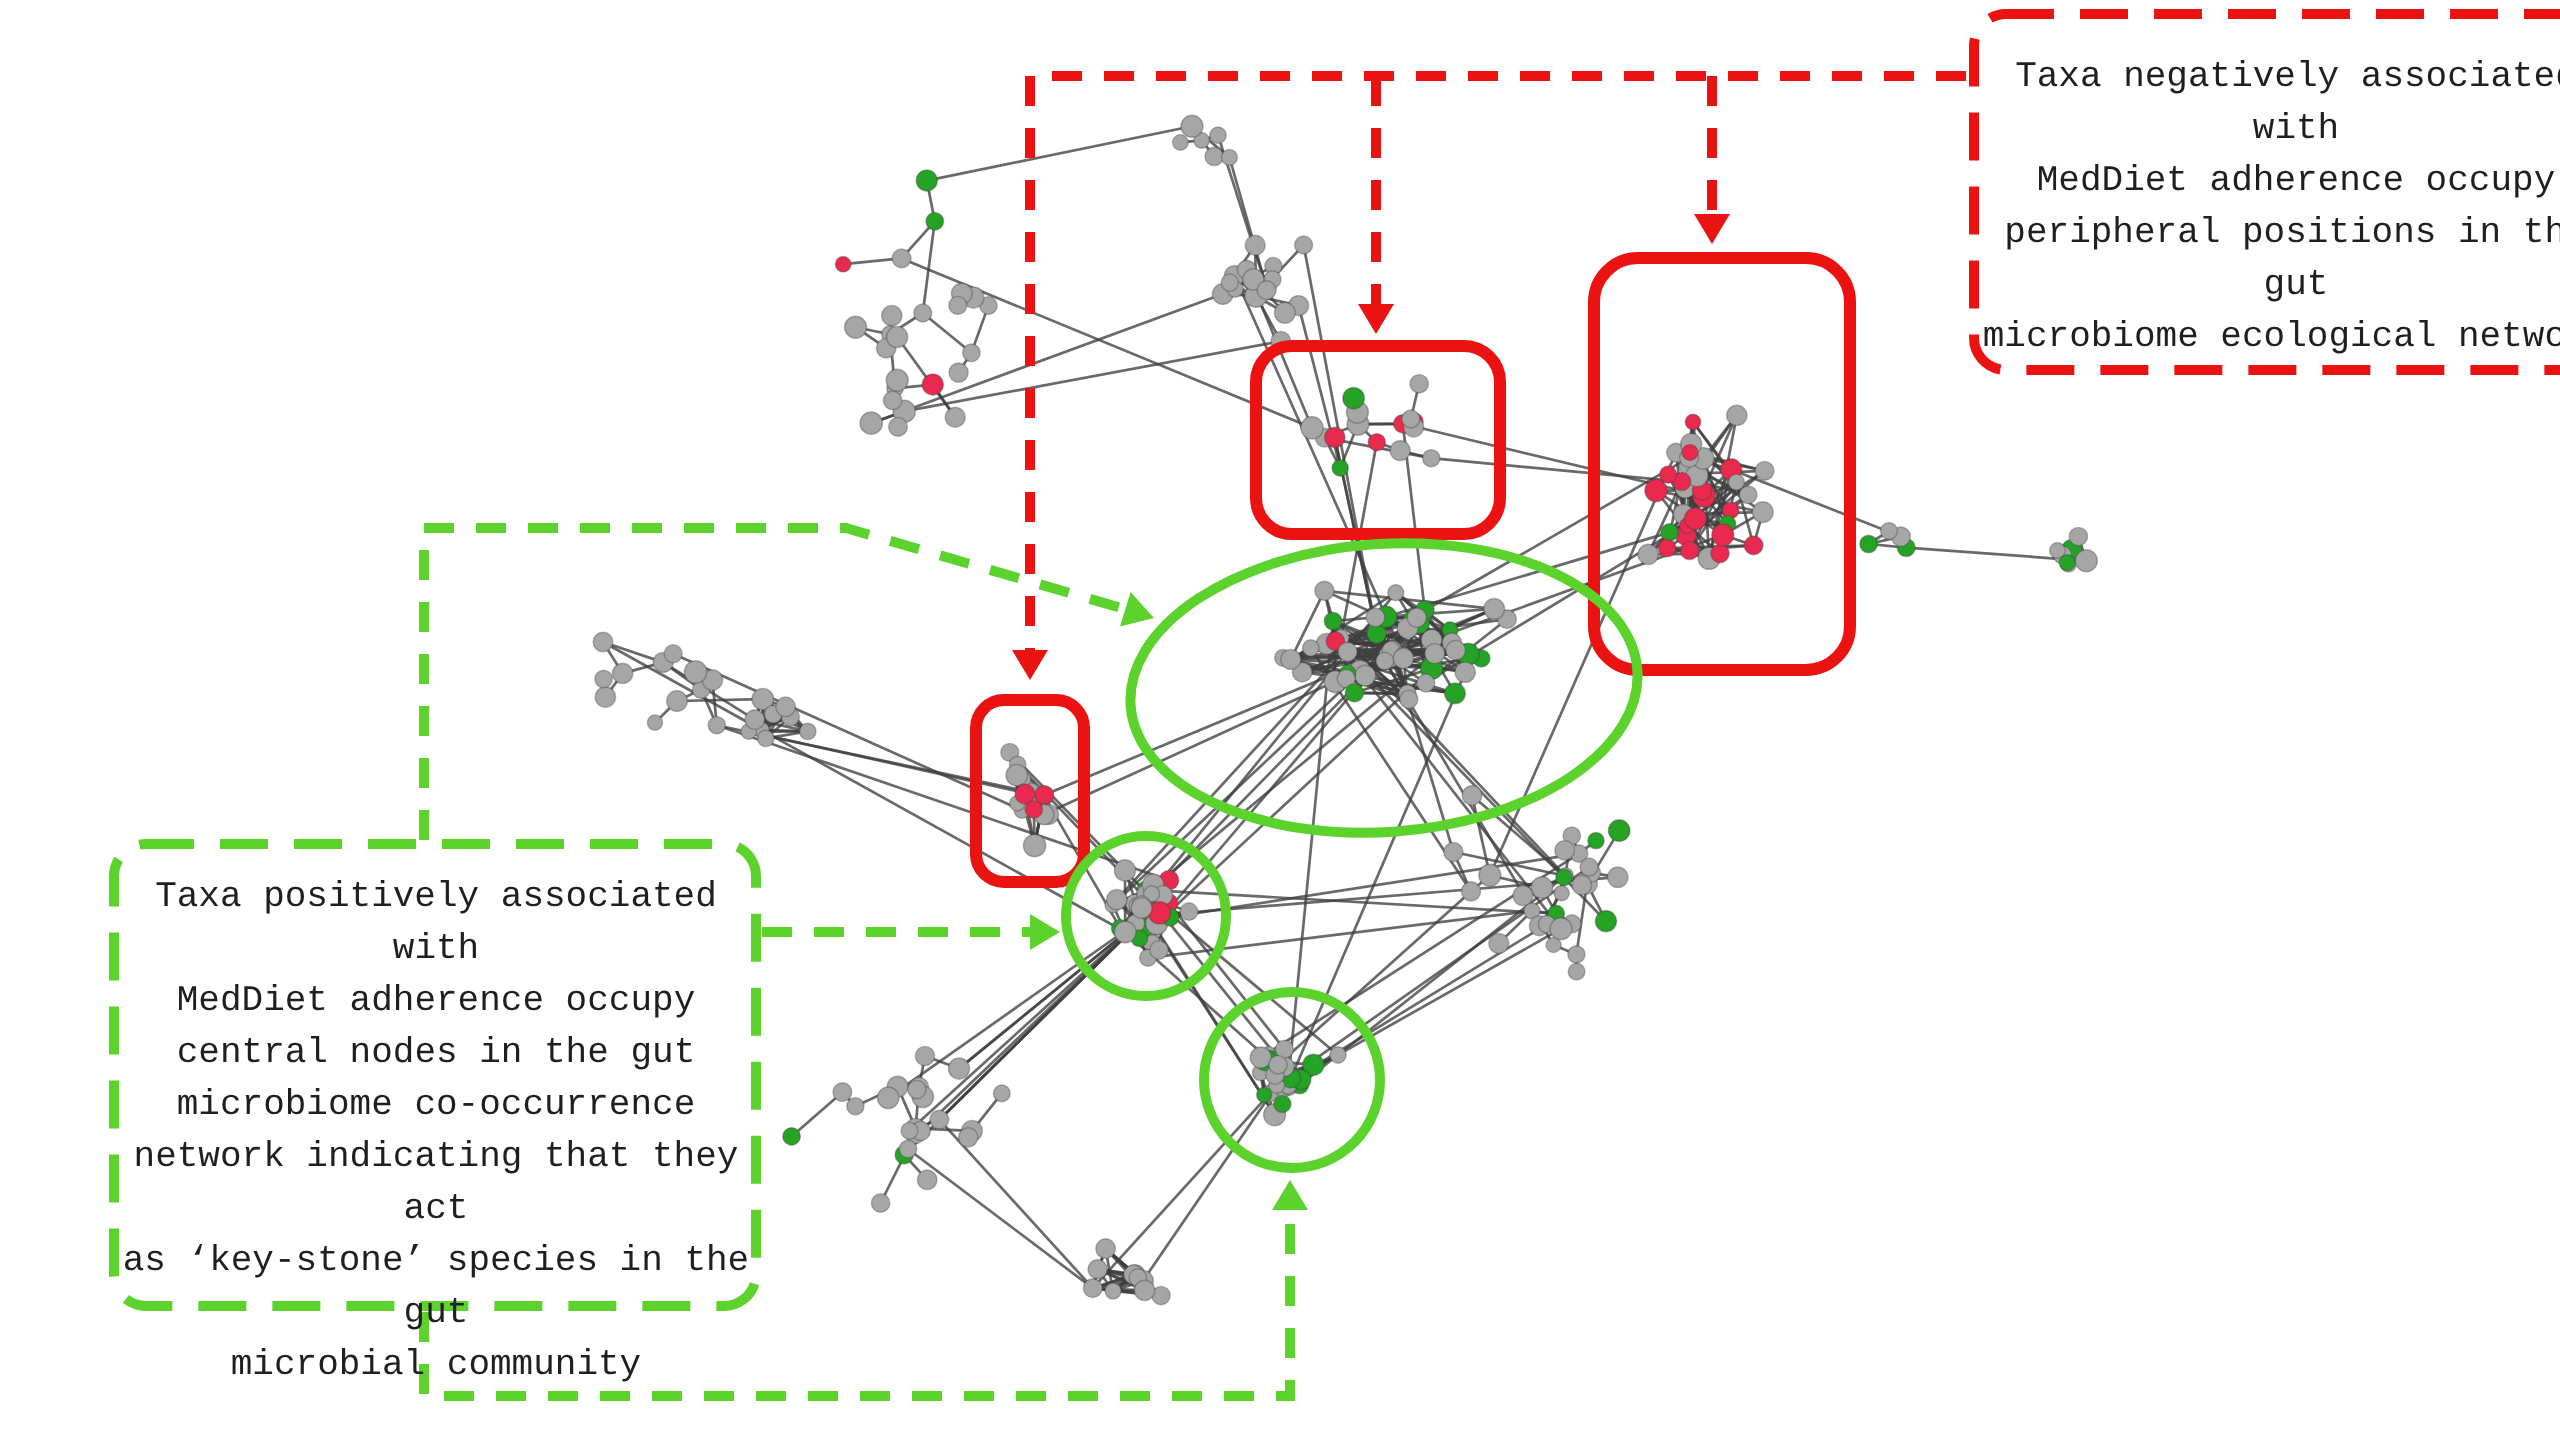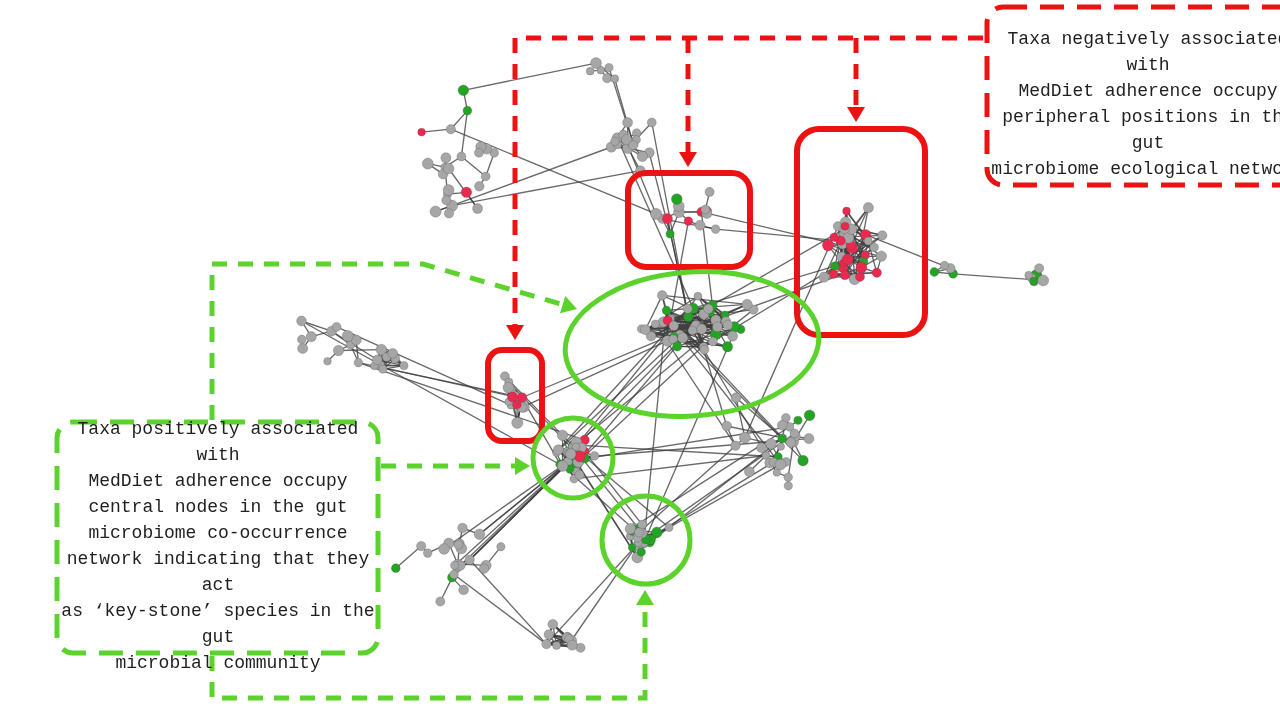--- a/index.html
+++ b/index.html
@@ -2,21 +2,21 @@
 <html><head>
 <meta charset="utf-8">
 <style>
   html,body{margin:0;padding:0;background:#ffffff;}
   .stage{position:relative;width:1280px;height:720px;background:#ffffff;overflow:hidden;
          font-family:Liberation Mono, monospace;margin-left:40px;}
   .stage svg{position:absolute;left:0;top:0;}
   .callout-text{position:absolute;text-align:center;color:#1f1f1f;font-size:18px;
                 line-height:26px;white-space:pre-line;letter-spacing:0px;}
   .callout-text.neg{left:950px;top:26px;width:316px;}
-  .callout-text.pos{left:20px;top:416px;width:316px;}
+  .callout-text.pos{left:20px;top:436px;width:316px;}
 </style>
 </head>
 <body>
 
 <div class="stage">
   <svg id="scene" width="1280" height="720" viewBox="0 0 1280 720">
     <g id="edges-layer">
         <line x1="421.4" y1="156.5" x2="405.0" y2="167.1" stroke="#3f3f3f" stroke-width="1.35" stroke-opacity="0.78"></line>
         <line x1="407.5" y1="194.2" x2="405.0" y2="167.1" stroke="#3f3f3f" stroke-width="1.35" stroke-opacity="0.78"></line>
         <line x1="403.1" y1="174.1" x2="405.0" y2="167.1" stroke="#3f3f3f" stroke-width="1.35" stroke-opacity="0.78"></line>

